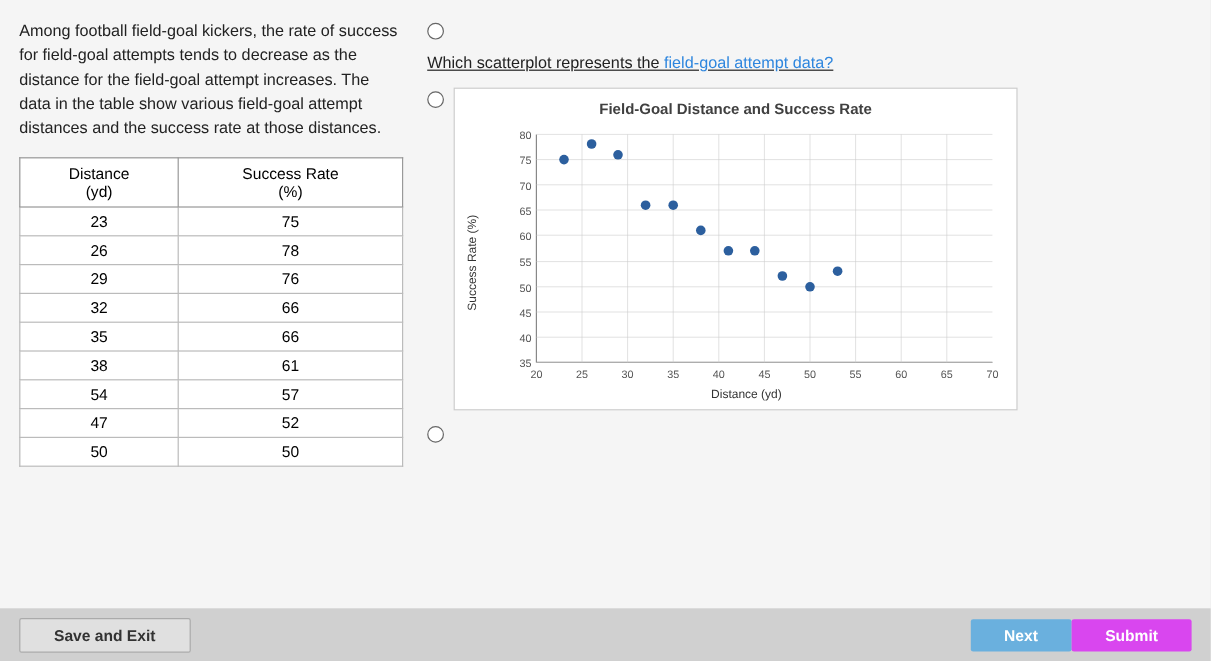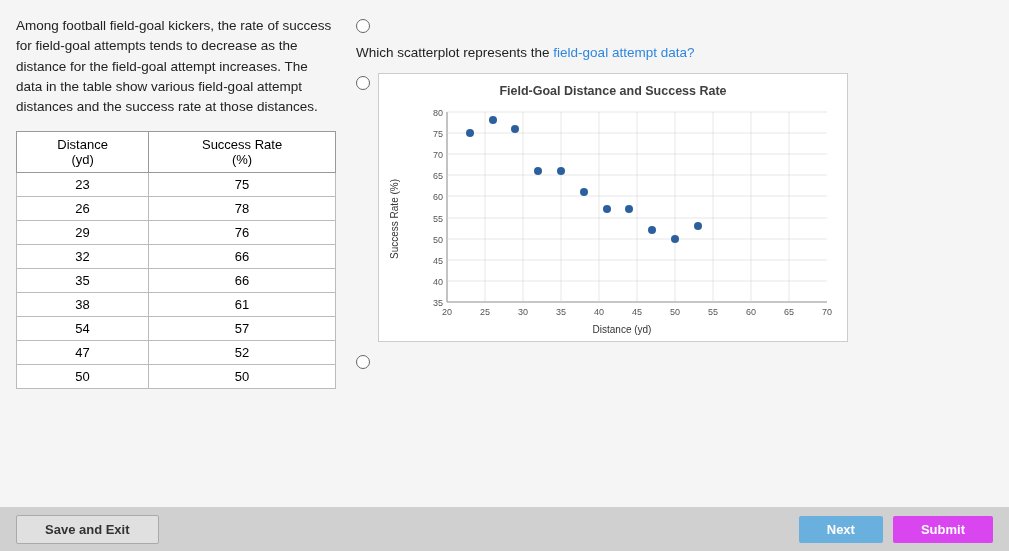--- a/index.html
+++ b/index.html
@@ -60,20 +60,21 @@
       flex: 1;
       display: flex;
       flex-direction: column;
       gap: 10px;
     }
 
     .right-question {
       font-size: 13.5px;
       color: #222;
       line-height: 1.5;
+      text-decoration: underline;
     }
 
     .right-question span {
       color: #2e86de;
     }
 
     .option-row {
       display: flex;
       align-items: flex-start;
       gap: 8px;
@@ -136,21 +137,20 @@
       color: #333;
       margin-top: 2px;
     }
 
     .bottom-bar {
       display: flex;
       align-items: center;
       justify-content: flex-end;
       background: #d0d0d0;
       padding: 8px 16px;
-      gap: 10px;
       height: 44px;
     }
 
     .btn {
       padding: 6px 28px;
       font-size: 13px;
       font-weight: bold;
       border: none;
       cursor: pointer;
       border-radius: 2px;

